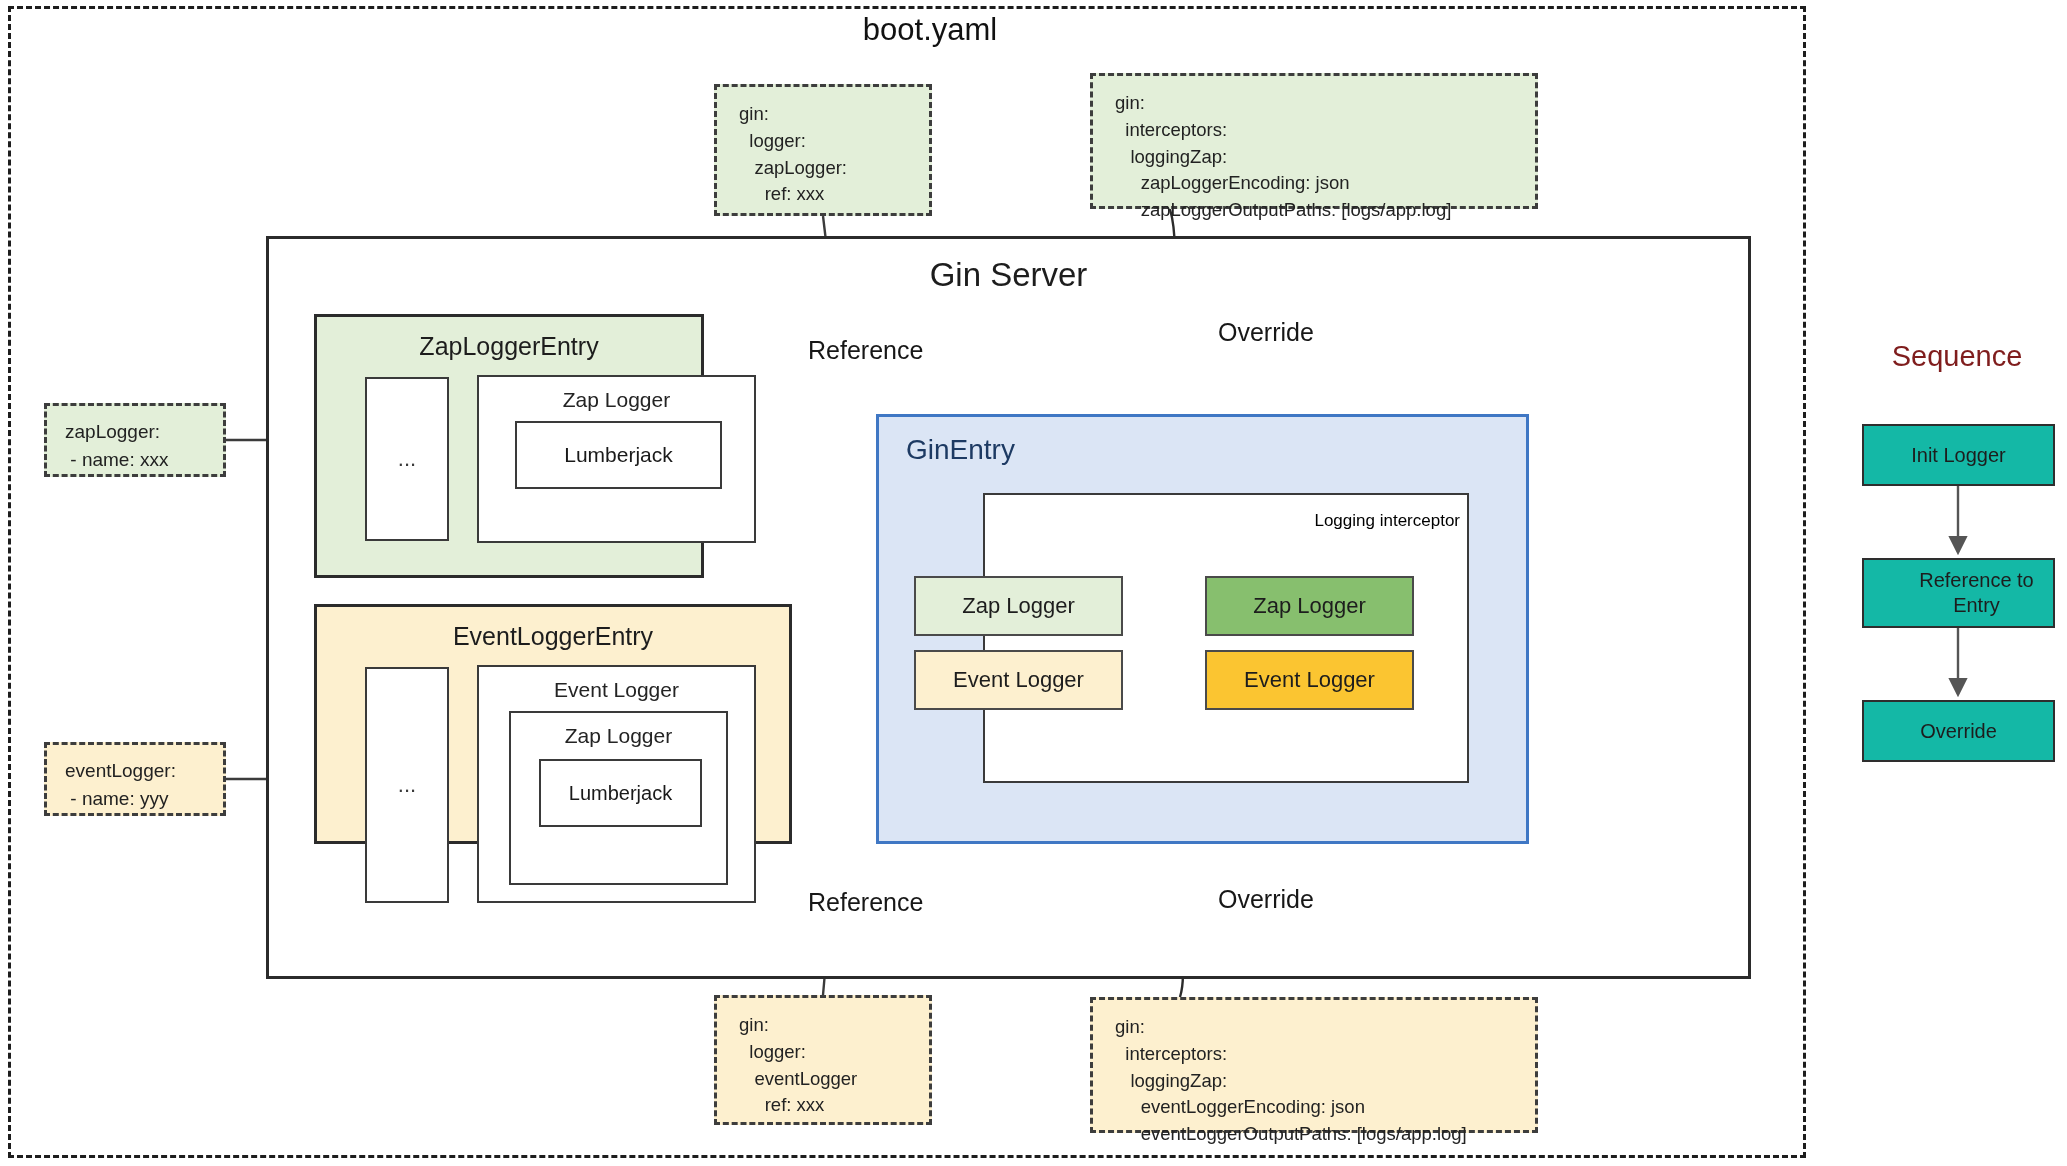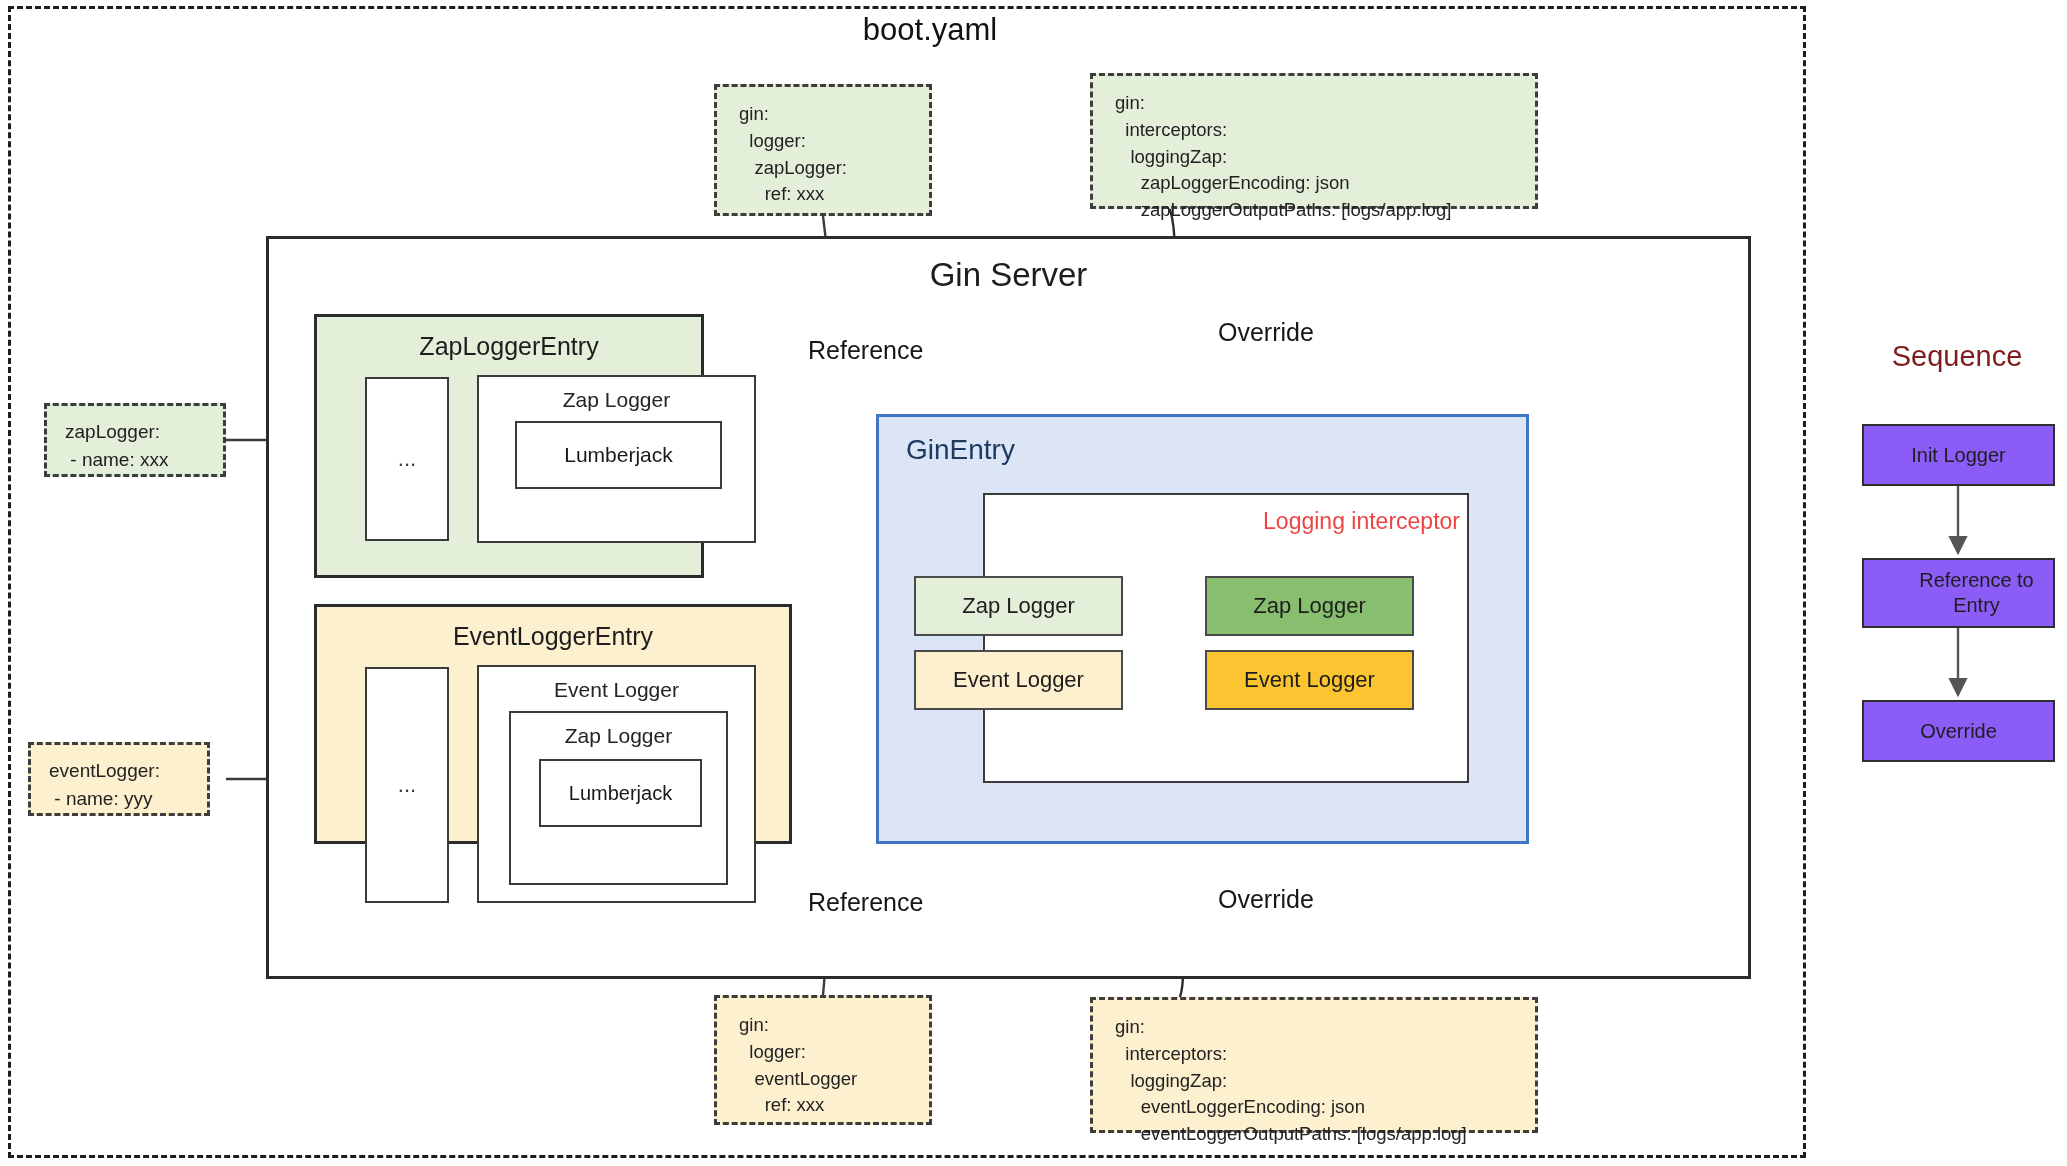--- a/index.html
+++ b/index.html
@@ -45,21 +45,21 @@
   .yb-zap-ovr{left:1090px;top:73px;width:448px;height:136px;}
   .yb-evt-ref{left:714px;top:995px;width:218px;height:130px;}
   .yb-evt-ovr{left:1090px;top:997px;width:448px;height:136px;}
 
   .yaml-small{
     border:3px dashed #3d3d3d;
     padding:12px 16px 12px 18px;
     font-size:19px;line-height:1.45;color:#222;white-space:pre;
   }
   .yb-left-zap{left:44px;top:403px;width:182px;height:74px;background:#e3efd9;}
-  .yb-left-evt{left:28px;top:742px;width:182px;height:74px;background:#fdf0cf;}
+  .yb-left-evt{left:44px;top:742px;width:182px;height:74px;background:#fdf0cf;}
 
   
   .entry-panel{border:3px solid #2b2b2b;}
   .entry-zap{left:314px;top:314px;width:390px;height:264px;background:#e3efd9;}
   .entry-evt{left:314px;top:604px;width:478px;height:240px;background:#fdf0cf;}
   .entry-title{
     position:absolute;left:0;right:0;top:12px;height:34px;
     display:flex;align-items:center;justify-content:center;
     font-size:25px;color:#1d1d1d;
   }
@@ -94,21 +94,21 @@
     left:906px;top:430px;width:300px;height:40px;
     display:flex;align-items:center;font-size:28px;color:#1d3a63;
   }
   .interceptor-box{
     left:983px;top:493px;width:486px;height:290px;
     border:2.5px solid #3a3a3a;background:#ffffff;
   }
   .interceptor-label{
     left:1090px;top:504px;width:370px;height:34px;
     display:flex;align-items:center;justify-content:flex-end;
-    font-size:23px;color:#ef4444;
+    font-size:17px;color:#000000;
   }
 
   .node{
     border:2.5px solid #4a4a4a;
     display:flex;align-items:center;justify-content:center;
     font-size:22px;color:#1d1d1d;text-align:center;
   }
   .n-zap-in {left:914px;top:576px;width:209px;height:60px;background:#e3efd9;}
   .n-evt-in {left:914px;top:650px;width:209px;height:60px;background:#fdf0cf;}
   .n-zap-out{left:1205px;top:576px;width:209px;height:60px;background:#87bf6e;}
@@ -121,21 +121,21 @@
   .lbl-ref-bot{left:808px;top:888px;}
   .lbl-ovr-bot{left:1218px;top:885px;}
 
   
   .seq-title{
     left:1862px;top:336px;width:190px;height:40px;
     display:flex;align-items:center;justify-content:center;
     font-size:29px;color:#7f1d1d;
   }
   .seq-box{
-    border:2.5px solid #2e2e2e;background:#8b5cf6;
+    border:2.5px solid #2e2e2e;background:#14b8a6;
     display:flex;align-items:center;justify-content:center;
     text-align:center;font-size:20px;line-height:1.25;color:#1d1d1d;
   }
   .seq-1{left:1862px;top:424px;width:193px;height:62px;}
   .seq-2{left:1862px;top:558px;width:193px;height:70px;padding-left:36px;}
   .seq-3{left:1862px;top:700px;width:193px;height:62px;}
 </style>
 </head>
 <body>
 

